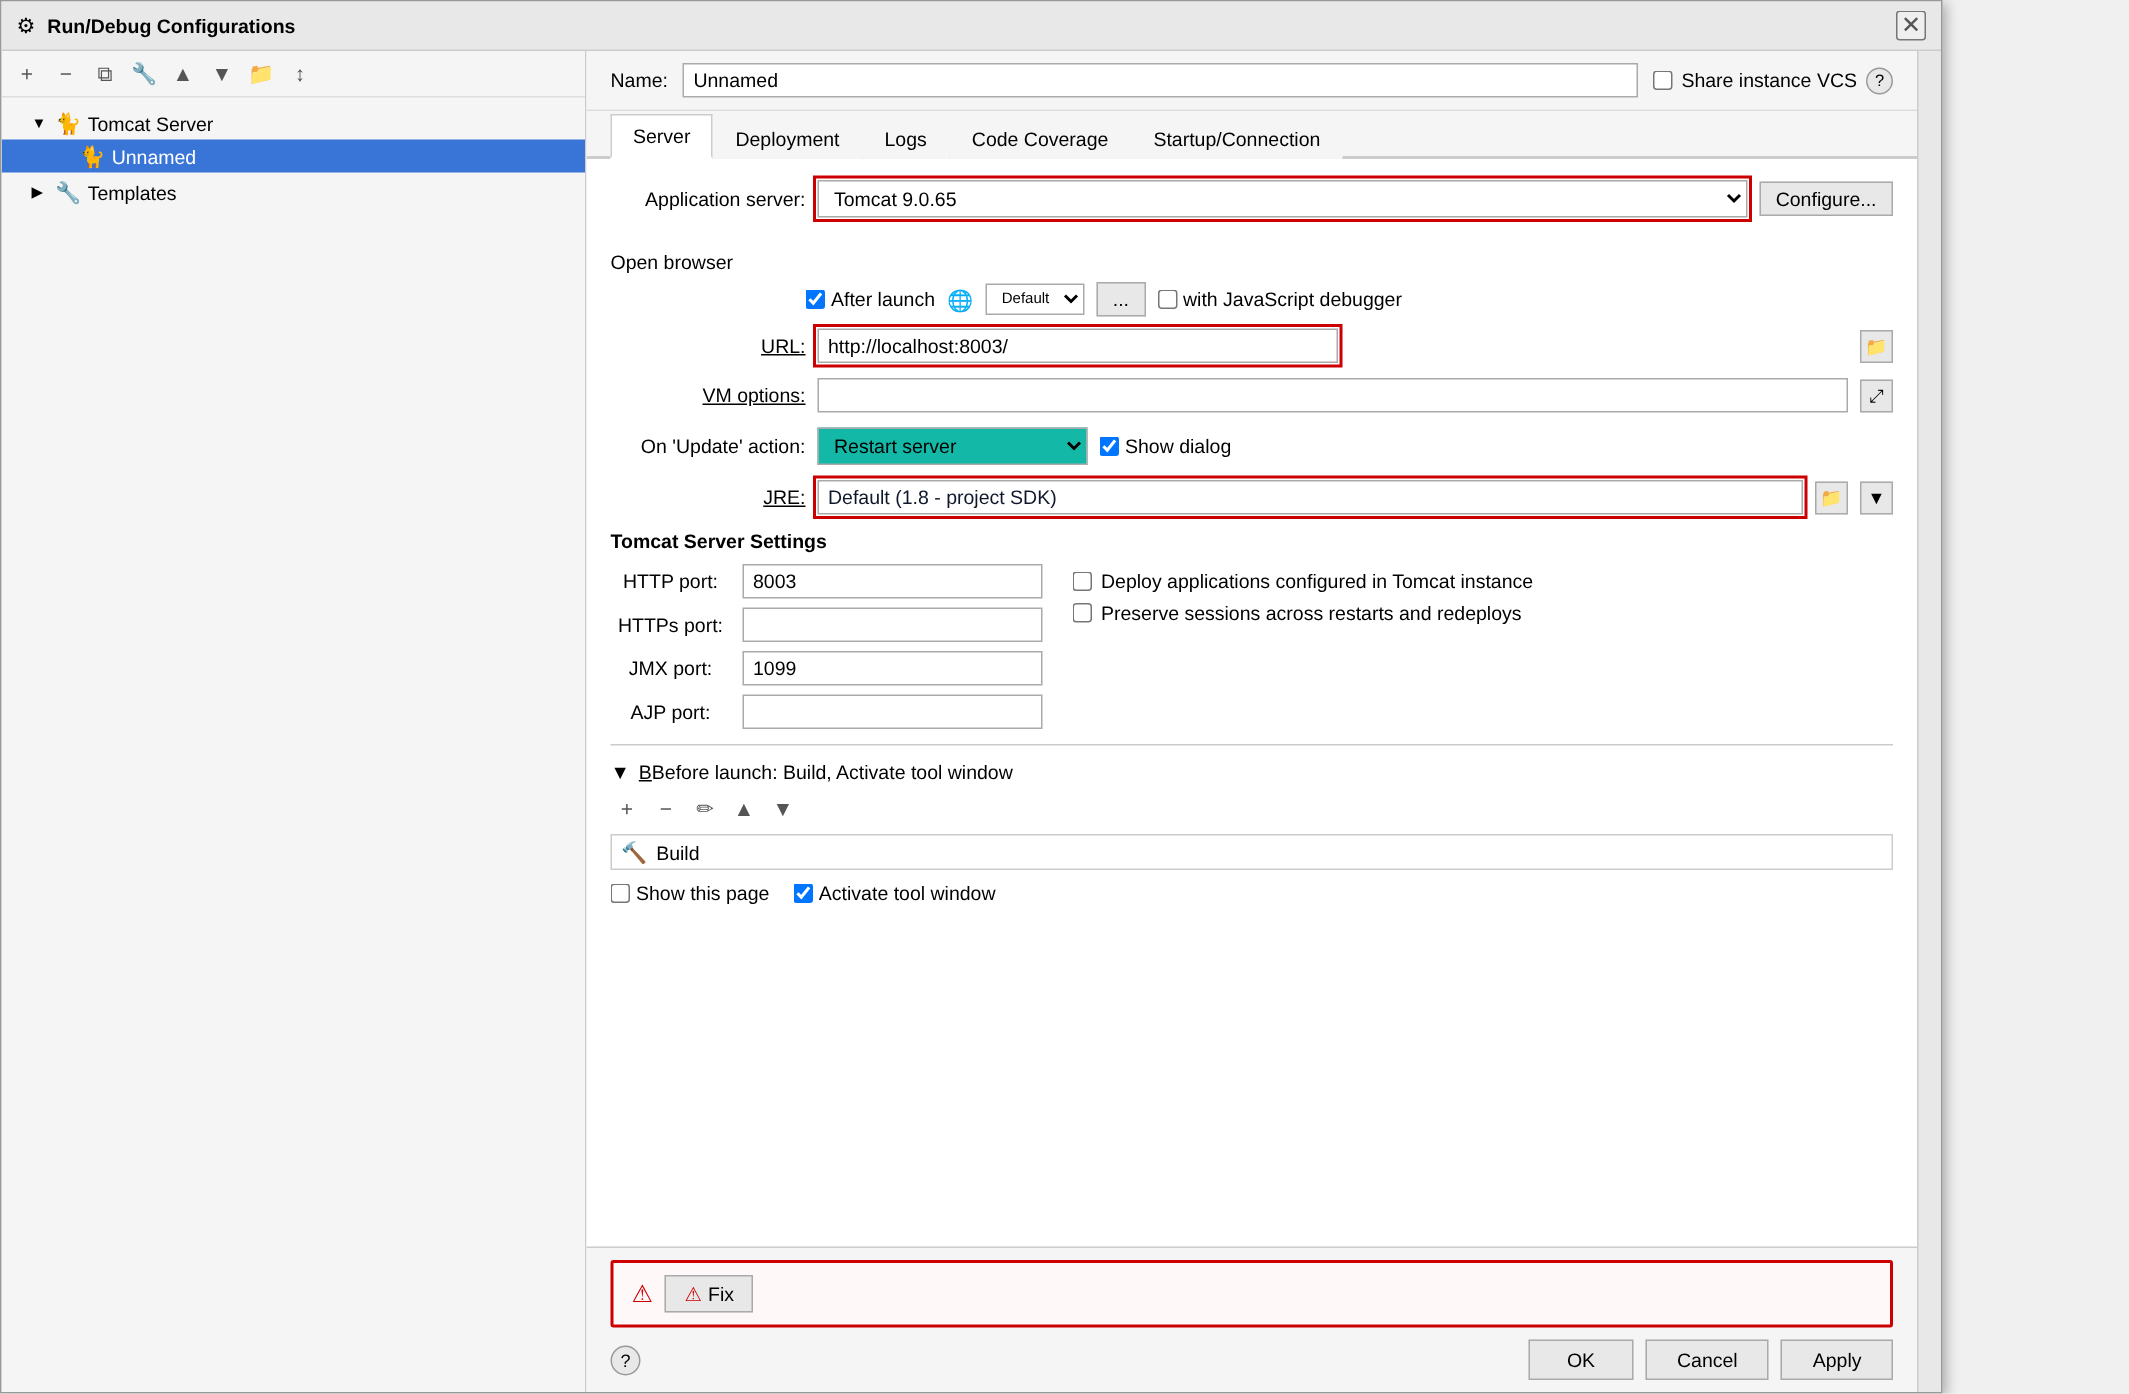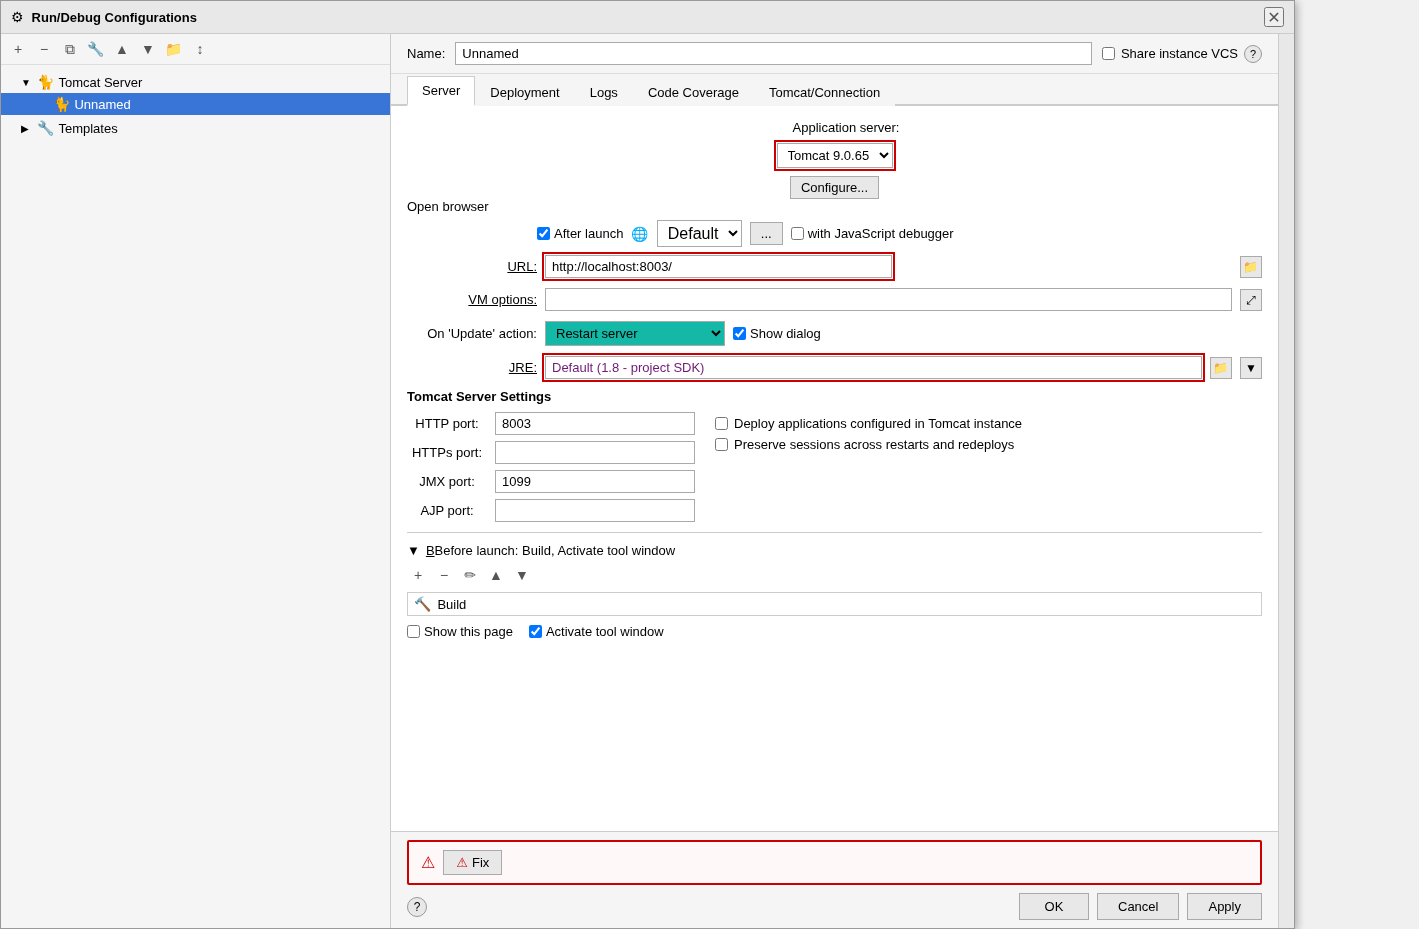--- a/index.html
+++ b/index.html
@@ -415,23 +415,22 @@
       width: 16px;
       background: #e8e8e8;
       display: flex;
       flex-direction: column;
       border-left: 1px solid #ccc;
     }
 
     .app-server-row {
       display: flex;
       align-items: center;
-      margin-bottom: 0;
-      gap: 8px;
-      flex-direction: column;
+      margin-bottom: 22px;
+      gap: 8px;
     }
     .app-server-select-wrapper {
       flex: 1;
       display: flex;
       align-items: center;
       gap: 6px;
     }
     .app-server-select {
       flex: 1;
       padding: 3px 6px;
@@ -498,21 +497,21 @@
           <span class="share-label">Share instance VCS</span>
           <div class="help-btn">?</div>
         </div>
       </div>
 
       <div class="tabs-row">
         <div class="tab active">Server</div>
         <div class="tab">Deployment</div>
         <div class="tab">Logs</div>
         <div class="tab">Code Coverage</div>
-        <div class="tab">Tomcat/Connection</div>
+        <div class="tab">Startup/Connection</div>
       </div>
 
       <div class="config-panel">
 
         <div class="app-server-row">
           <label class="field-label">Application server:</label>
           <div class="app-server-select-wrapper">
             <select class="app-server-select highlight-red">
               <option>Tomcat 9.0.65</option>
             </select>
@@ -523,21 +522,21 @@
         <div class="open-browser-section">
           <div class="open-browser-header">Open browser</div>
 
           <div class="browser-controls">
             <label class="checkbox-label">
               <input type="checkbox" checked="" style="">
               <span>After launch</span>
             </label>
 
             <span style="font-size:14px;">🌐</span>
-            <select style="padding:3px 6px; border:1px solid #aaa; font-size:16px; background:white;">
+            <select style="padding:3px 6px; border:1px solid #aaa; font-size:10px; background:white;">
               <option>Default</option>
             </select>
             <button class="field-btn">...</button>
             <label class="checkbox-label">
               <input type="checkbox" style="">
               <span>with JavaScript debugger</span>
             </label>
           </div>
 
           <div class="url-row">
@@ -561,21 +560,21 @@
           </select>
           <label class="checkbox-label">
             <input type="checkbox" checked="" style="">
             <span>Show dialog</span>
           </label>
         </div>
 
         <div class="field-row">
           <label class="field-label underline">JRE:</label>
           <div class="jre-input-wrapper">
-            <input class="jre-input highlight-red" type="text" value="Default (1.8 - project SDK)" style="color: #701a75; flex: 1 1 0%;">
+            <input class="jre-input highlight-red" type="text" value="Default (1.8 - project SDK)" style="color: #0f172a; flex: 1 1 0%;">
           </div>
           <button class="browse-btn">📁</button>
           <button class="browse-btn">▼</button>
         </div>
 
         <div class="tomcat-settings-section">
           <div class="section-label">Tomcat Server Settings</div>
 
           <div style="display:flex; gap:20px;">
 

